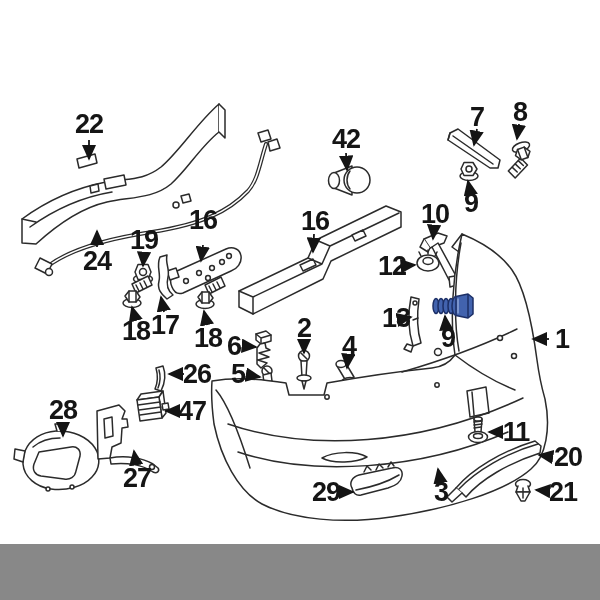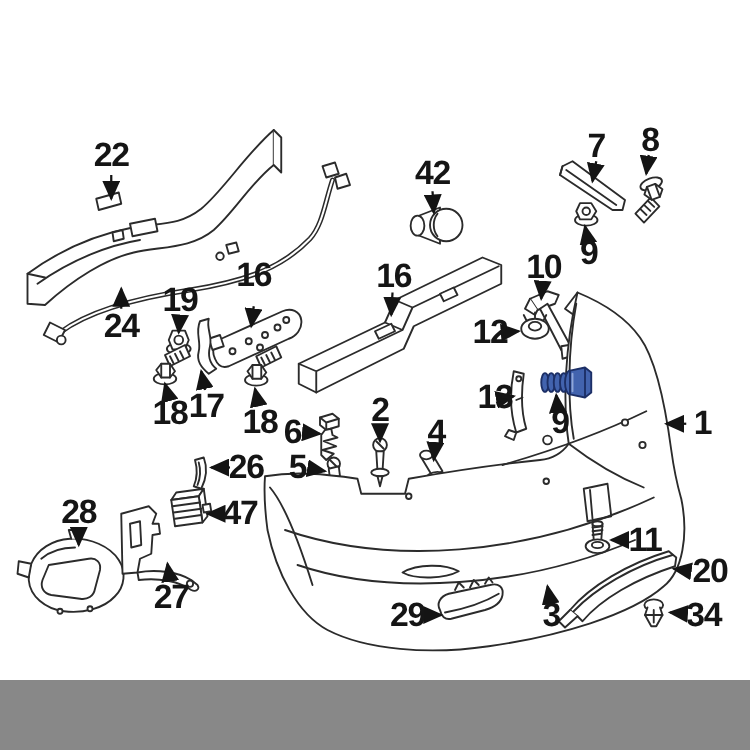--- a/index.html
+++ b/index.html
@@ -305,15 +305,15 @@
 <div class="callout" style="left:448px;top:338px">9</div>
 <div class="callout" style="left:562px;top:339px">1</div>
 <div class="callout" style="left:197px;top:374px">26</div>
 <div class="callout" style="left:192px;top:411px">47</div>
 <div class="callout" style="left:63px;top:410px">28</div>
 <div class="callout" style="left:137px;top:478px">27</div>
 <div class="callout" style="left:326px;top:492px">29</div>
 <div class="callout" style="left:441px;top:492px">3</div>
 <div class="callout" style="left:516px;top:432px">11</div>
 <div class="callout" style="left:568px;top:457px">20</div>
-<div class="callout" style="left:563px;top:492px">34</div>
+<div class="callout" style="left:563px;top:492px">21</div>
 
 </div>
 
 </body></html>

